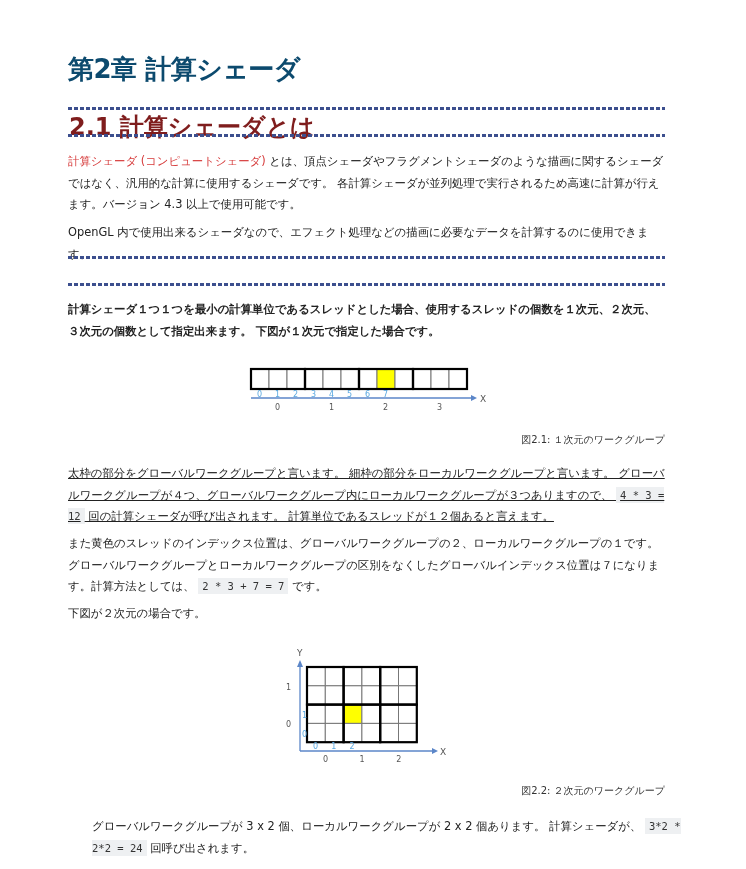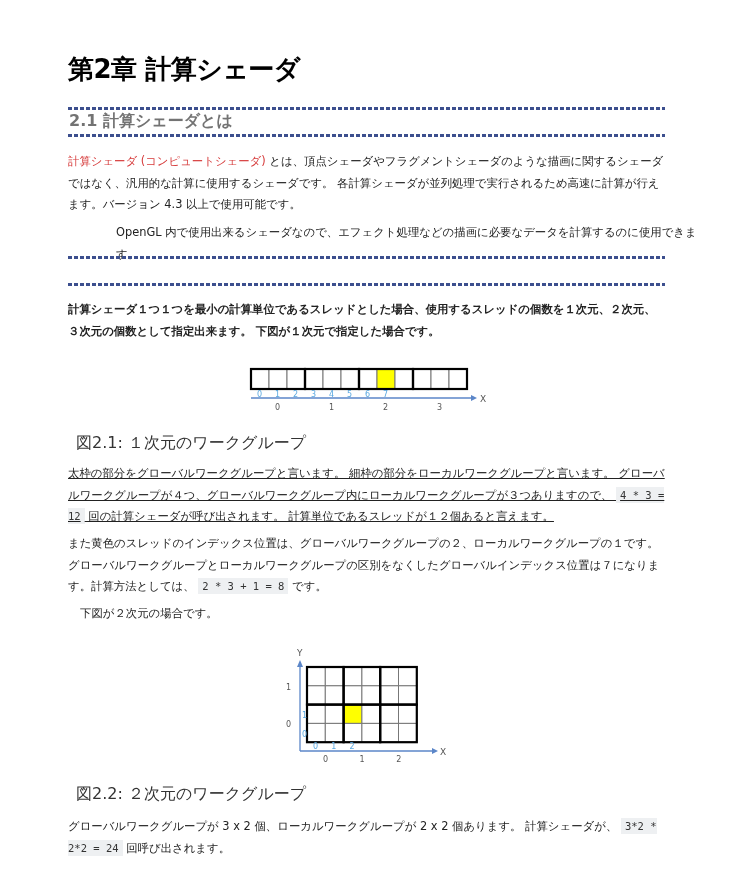--- a/index.html
+++ b/index.html
@@ -1,48 +1,48 @@
 <!DOCTYPE html>
 <html><head>
 <meta charset="utf-8">
 <style>
   html, body { margin: 0; padding: 0; background: #ffffff; }
   body { width: 746px; height: 869px; position: relative; overflow: hidden;
          font-family: "DejaVu Sans", "Liberation Sans", sans-serif; color: #222; }
   .page { position: absolute; left: 68px; top: 0; width: 597px; }
-  h1 { position: absolute; left: 0; top: 52px; margin: 0; font-size: 26px; font-weight: bold; color: #000000; letter-spacing: -0.5px; white-space: nowrap; }
+  h1 { position: absolute; left: 0; top: 52px; margin: 0; font-size: 26px; font-weight: bold; color: #0c4a6e; letter-spacing: -0.5px; white-space: nowrap; }
   .h2 { position: absolute; left: 0; width: 597px; height: 30px; }
   .h2 .rule { position: absolute; left: 0; width: 597px; height: 3px;
       background-image: repeating-linear-gradient(90deg, #3c4f8e 0 4px, transparent 4px 6px); }
   .h2 .rule.top { top: 0; }
   .h2 .rule.bot { bottom: 0; }
-  .h2 .title { position: absolute; left: 1px; top: 4px; font-size: 16px; font-weight: bold; color: #737373; white-space: nowrap; }
+  .h2 .title { position: absolute; left: 1px; top: 4px; font-size: 24px; font-weight: bold; color: #7f1d1d; white-space: nowrap; }
   p { position: absolute; left: 0; width: 597px; margin: 0; font-size: 11.4px; line-height: 21.5px; color: #222; }
   .red { color: #d63b3b; }
   code { font-family: "DejaVu Sans Mono", "Liberation Mono", monospace; font-size: 10.5px; background: #eef0f2; color: #333; padding: 2px 4px; }
-  .caption { position: absolute; left: 8px; width: 597px; text-align: left; font-size: 16px; color: #333; }
+  .caption { position: absolute; left: 0; width: 597px; text-align: right; font-size: 10px; color: #333; }
   .diagram { position: absolute; }
   svg text { font-family: "DejaVu Sans", "Liberation Sans", sans-serif; }
 </style>
 </head>
 <body>
 
 <div class="page">
 
   <h1>第2章 計算シェーダ</h1>
 
   <div class="h2" style="top:107px;">
     <div class="rule top"></div>
     <div class="title">2.1 計算シェーダとは</div>
     <div class="rule bot"></div>
   </div>
 
   <p style="top:151px;"><span class="red">計算シェーダ (コンピュートシェーダ)</span><span> とは、頂点シェーダやフラグメントシェーダのような描画に関するシェーダではなく、汎用的な計算に使用するシェーダです。 各計算シェーダが並列処理で実行されるため高速に計算が行えます。バージョン 4.3 以上で使用可能です。</span></p>
 
-  <p style="top:222px;margin-left:48px;">OpenGL 内で使用出来るシェーダなので、エフェクト処理などの描画に必要なデータを計算するのに使用できます。</p>
+  <p style="top:222px;">OpenGL 内で使用出来るシェーダなので、エフェクト処理などの描画に必要なデータを計算するのに使用できます。</p>
 
   <div class="h2" style="top:256px;">
     <div class="rule top"></div>
     <div class="rule bot"></div>
   </div>
 
   <p style="top:299px;font-weight:bold;">計算シェーダ１つ１つを最小の計算単位であるスレッドとした場合、使用するスレッドの個数を１次元、２次元、３次元の個数として指定出来ます。 下図が１次元で指定した場合です。</p>
 
   <svg class="diagram" style="left:176px; top:360px;" width="250" height="60">
     <g id="fig1-cells">
@@ -80,23 +80,23 @@
         <text x="31" y="50" font-size="8" fill="#555">0</text>
         <text x="85" y="50" font-size="8" fill="#555">1</text>
         <text x="139" y="50" font-size="8" fill="#555">2</text>
         <text x="193" y="50" font-size="8" fill="#555">3</text>
       </g>
   </svg>
   <div class="caption" style="top:433px;">図2.1: １次元のワークグループ</div>
 
   <p style="top:463px;text-decoration:underline;"><span>太枠の部分をグローバルワークグループと言います。 細枠の部分をローカルワークグループと言います。 グローバルワークグループが４つ、グローバルワークグループ内にローカルワークグループが３つありますので、 </span><code>4 * 3 = 12</code><span> 回の計算シェーダが呼び出されます。 計算単位であるスレッドが１２個あると言えます。</span></p>
 
-  <p style="top:533px;"><span>また黄色のスレッドのインデックス位置は、グローバルワークグループの２、ローカルワークグループの１です。 グローバルワークグループとローカルワークグループの区別をなくしたグローバルインデックス位置は７になります。計算方法としては、 </span><code>2 * 3 + 1 = 8</code><span> です。</span></p>
+  <p style="top:533px;"><span>また黄色のスレッドのインデックス位置は、グローバルワークグループの２、ローカルワークグループの１です。 グローバルワークグループとローカルワークグループの区別をなくしたグローバルインデックス位置は７になります。計算方法としては、 </span><code>2 * 3 + 7 = 7</code><span> です。</span></p>
 
-  <p style="top:603px;margin-left:12px;">下図が２次元の場合です。</p>
+  <p style="top:603px;">下図が２次元の場合です。</p>
 
   <svg class="diagram" style="left:214px; top:645px;" width="170" height="125">
     <line x1="18" y1="106" x2="18" y2="20" stroke="#5b86c8" stroke-width="1.3"></line>
     <polygon points="18,15 15,22 21,22" fill="#5b86c8"></polygon>
     <text id="fig2-ylabel" x="15" y="11" font-size="9" fill="#555">Y</text>
     <line x1="18" y1="106" x2="152" y2="106" stroke="#5b86c8" stroke-width="1.3"></line>
     <polygon points="156,106 150,103 150,109" fill="#5b86c8"></polygon>
     <text id="fig2-xlabel" x="158" y="110" font-size="9" fill="#555">X</text>
     <g id="fig2-cells">
         <rect x="25" y="22" width="18.3" height="18.8" fill="#fff" stroke="#777" stroke-width="1"></rect>
@@ -138,15 +138,15 @@
         <text x="20" y="73.4" font-size="8" fill="#5aa8e0">1</text>
         <text x="41" y="117" font-size="8" fill="#555">0</text>
         <text x="77.6" y="117" font-size="8" fill="#555">1</text>
         <text x="114.2" y="117" font-size="8" fill="#555">2</text>
         <text x="4" y="82.2" font-size="8" fill="#555">0</text>
         <text x="4" y="44.6" font-size="8" fill="#555">1</text>
       </g>
   </svg>
   <div class="caption" style="top:784px;">図2.2: ２次元のワークグループ</div>
 
-  <p style="top:816px;"><span>グローバルワークグループが 3 x 2 個、ローカルワークグループが 2 x 2 個あります。 計算シェーダが、 </span><code>3*2 * 2*2 = 24</code><span> 回呼び出されます。</span></p>
+  <p style="top:816px;margin-left:24px;"><span>グローバルワークグループが 3 x 2 個、ローカルワークグループが 2 x 2 個あります。 計算シェーダが、 </span><code>3*2 * 2*2 = 24</code><span> 回呼び出されます。</span></p>
 
 </div>
 
 </body></html>

